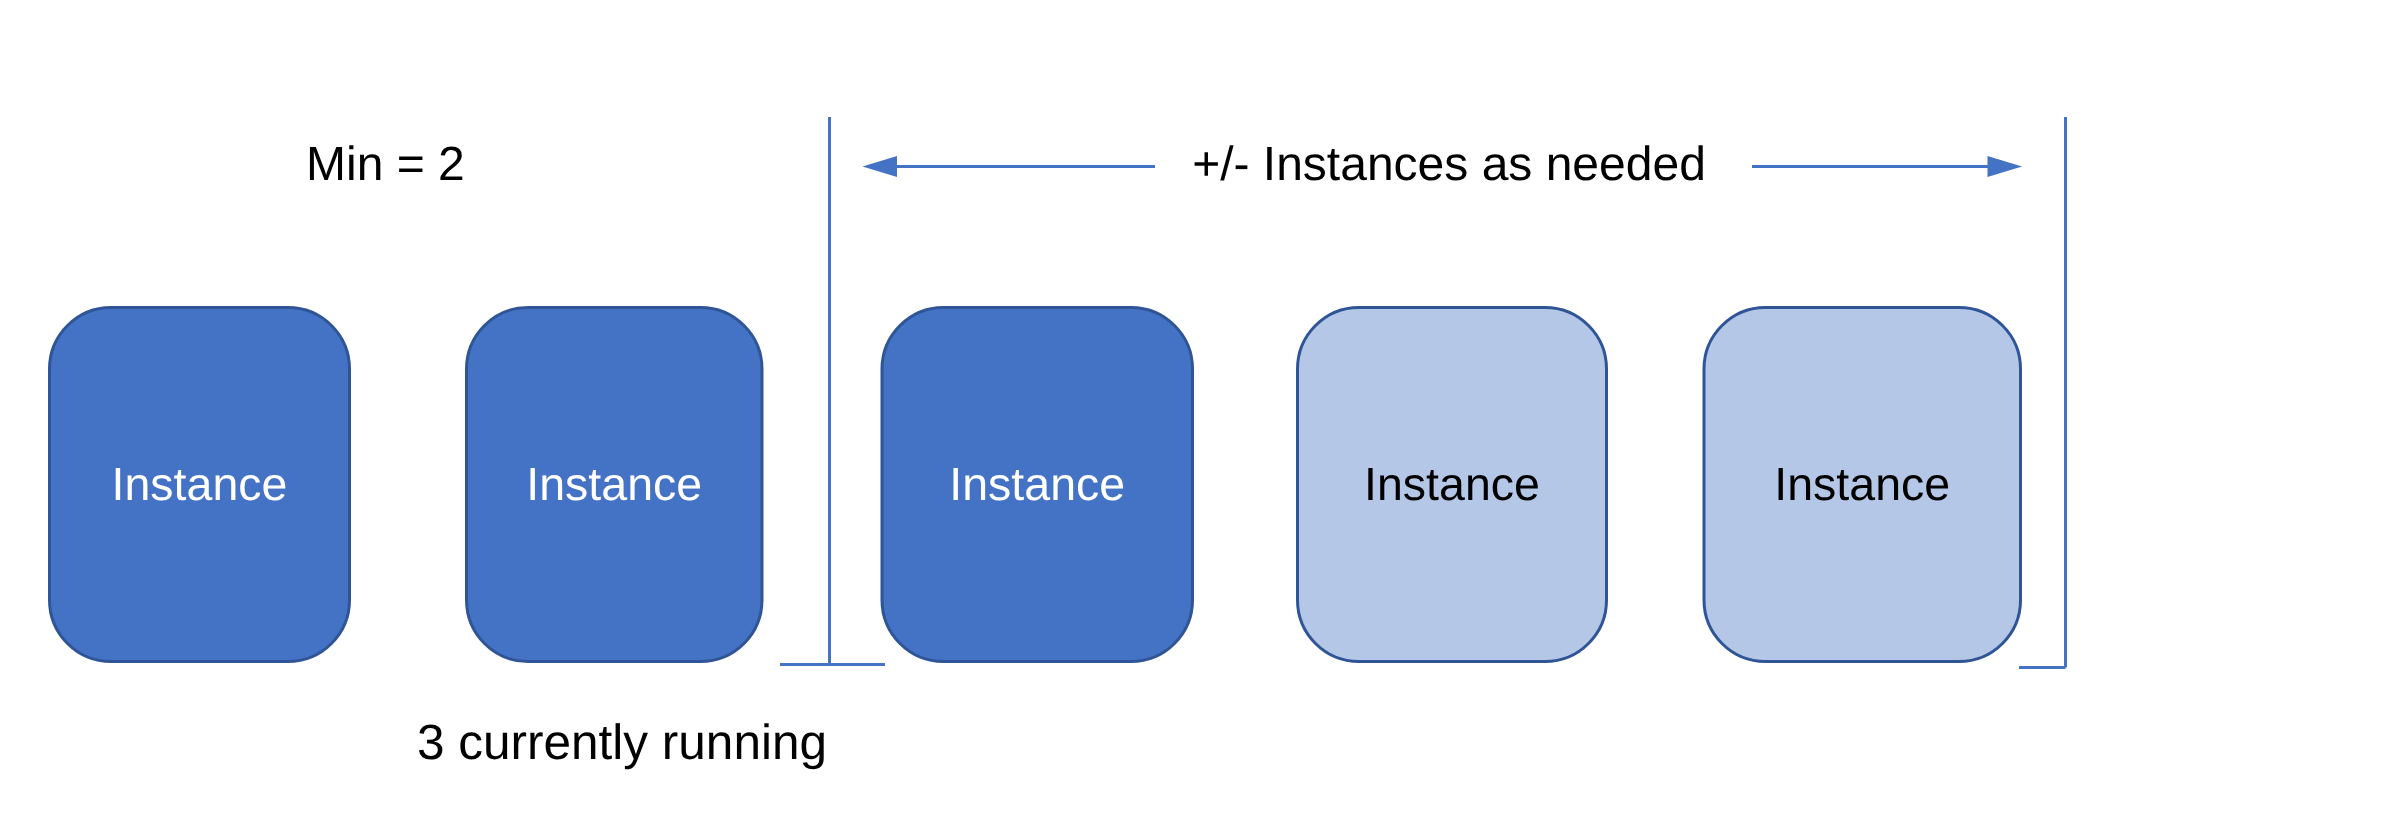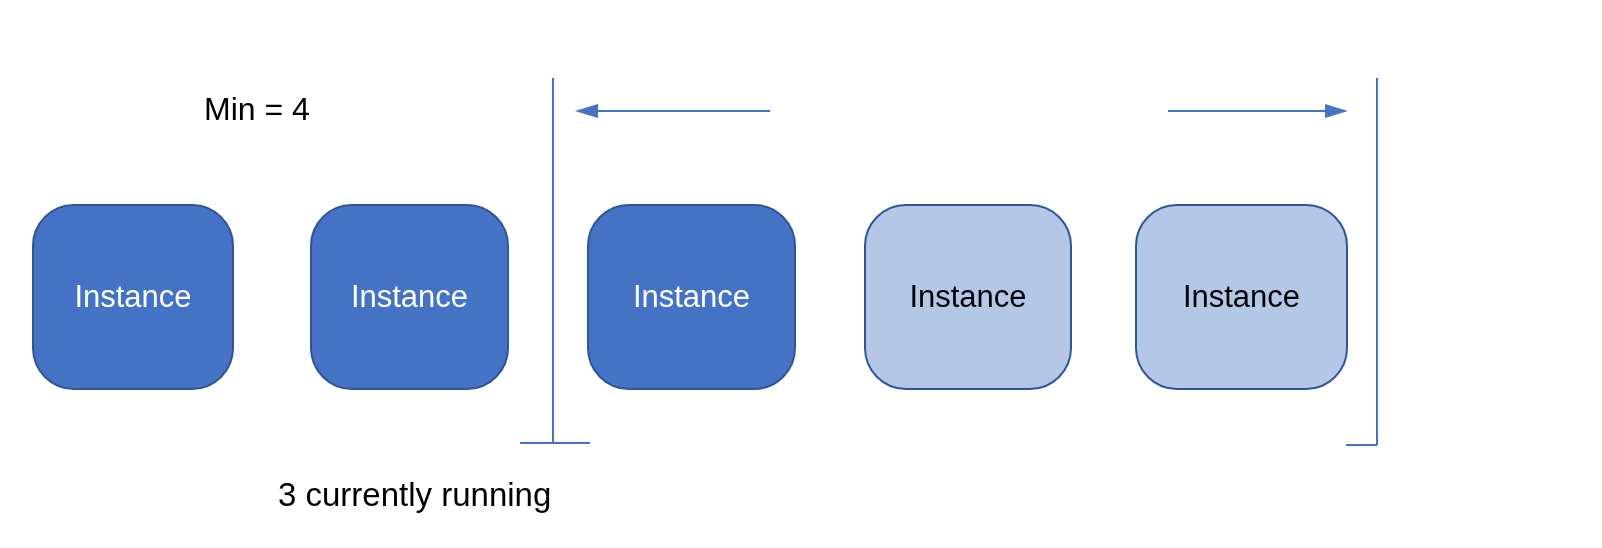--- a/index.html
+++ b/index.html
@@ -29,21 +29,21 @@
     width: 392px;
     text-align: center;
   }
   .caption-label { left: 278px; top: 477px; font-size: 33px; }
 
   .bracket, .arrow { position: absolute; }
 
   .box {
     position: absolute;
     top: 204px;
-    height: 186px;
+    height: 238px;
     border-radius: 42px;
     display: flex;
     align-items: center;
     justify-content: center;
   }
   .box.dark {
     background: var(--running-fill, #4472C4);
     border: 2px solid var(--running-border, #2F5597);
   }
   .box.dark .box-label { color: var(--running-text, #fff); }
@@ -55,21 +55,22 @@
   .box-label {
     font-size: 31px;
     white-space: nowrap;
   }
 </style>
 </head>
 <body>
 
 <div class="canvas">
 
-  <div class="txt min-label">Min = 4</div>
+  <div class="txt min-label">Min = 2</div>
+  <div class="txt scale-label">+/- Instances as needed</div>
 
   <svg class="bracket" style="left:516px; top:78px;" width="80" height="368" viewBox="0 0 80 368">
     <line x1="37" y1="0" x2="37" y2="365" stroke="#4472C4" stroke-width="2"></line>
     <line x1="4" y1="365" x2="74" y2="365" stroke="#4472C4" stroke-width="2"></line>
   </svg>
 
   <svg class="bracket" style="left:1341px; top:78px;" width="40" height="370" viewBox="0 0 40 370">
     <line x1="36" y1="0" x2="36" y2="367" stroke="#4472C4" stroke-width="2"></line>
     <line x1="5" y1="367" x2="36" y2="367" stroke="#4472C4" stroke-width="2"></line>
   </svg>

